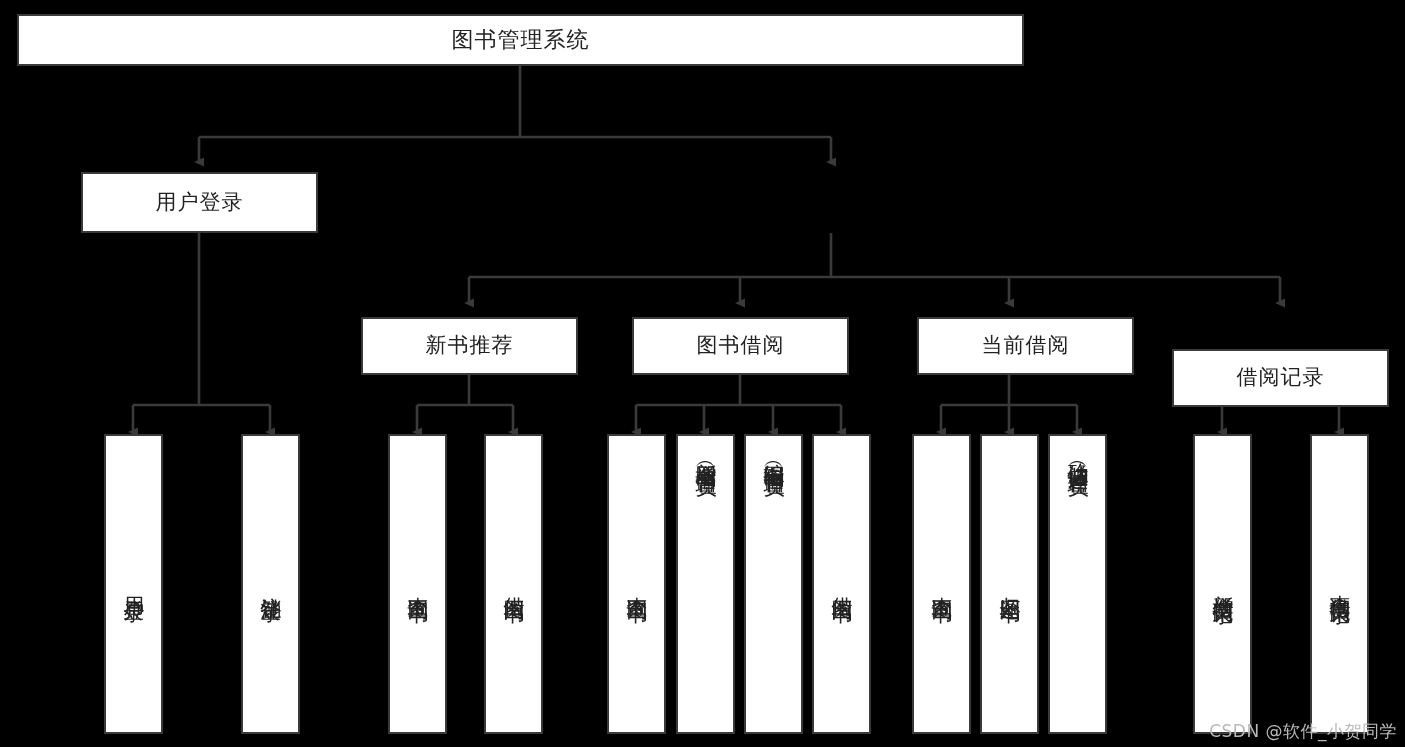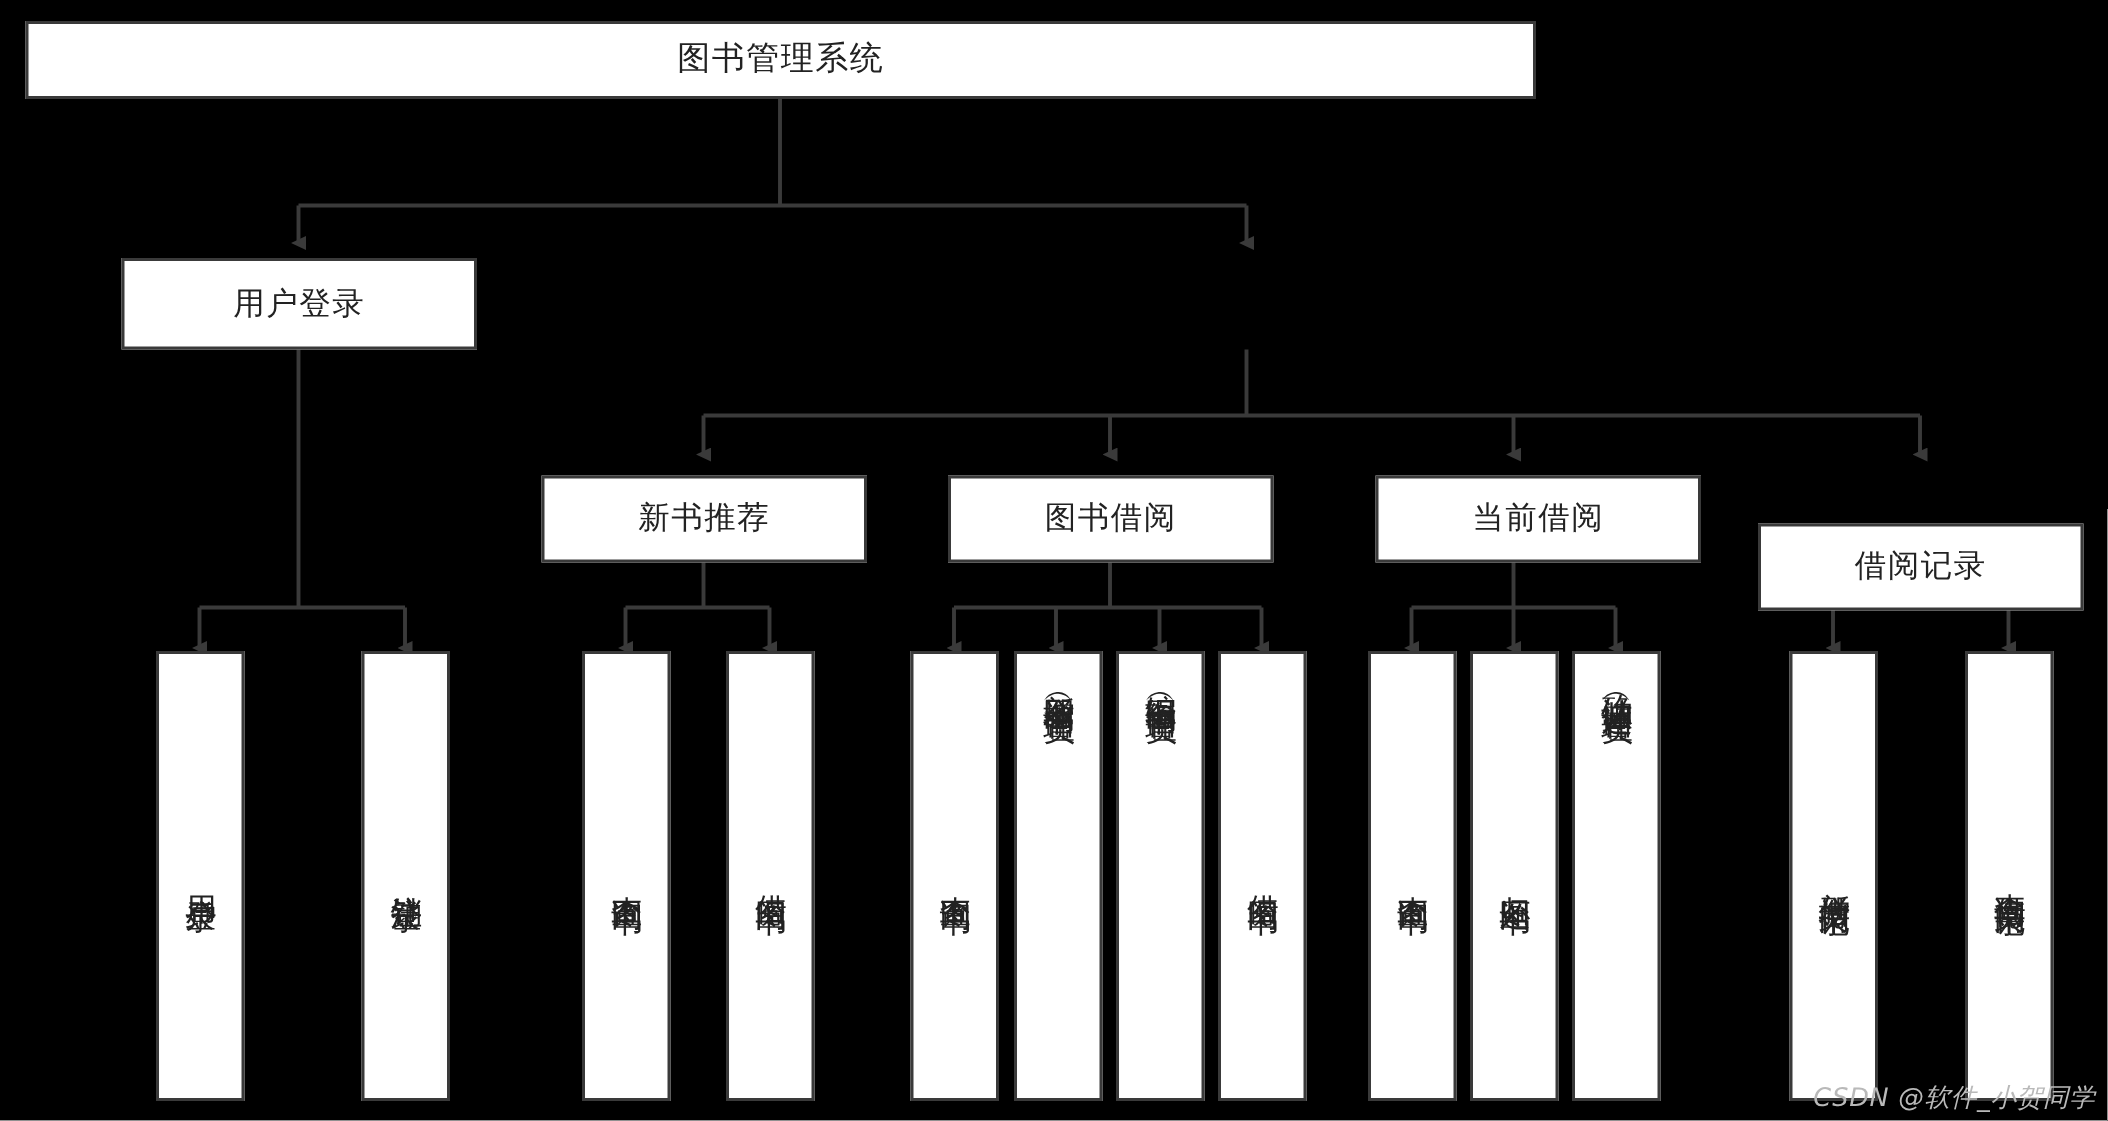--- a/index.html
+++ b/index.html
@@ -63,21 +63,20 @@
   }
   .watermark {
     position: absolute;
     right: 8px;
     bottom: 4px;
     font-size: 17px;
     color: #b9b9b9;
     letter-spacing: 0.5px;
     white-space: nowrap;
     user-select: none;
-    font-style: italic;
   }
 </style>
 </head>
 <body>
 
 <div id="canvas">
 
   <svg class="wires" viewBox="0 0 1405 747" xmlns="http://www.w3.org/2000/svg">
     <defs>
       <marker id="arrow" markerWidth="10" markerHeight="10" refX="4.6" refY="5" orient="auto" markerUnits="userSpaceOnUse">

